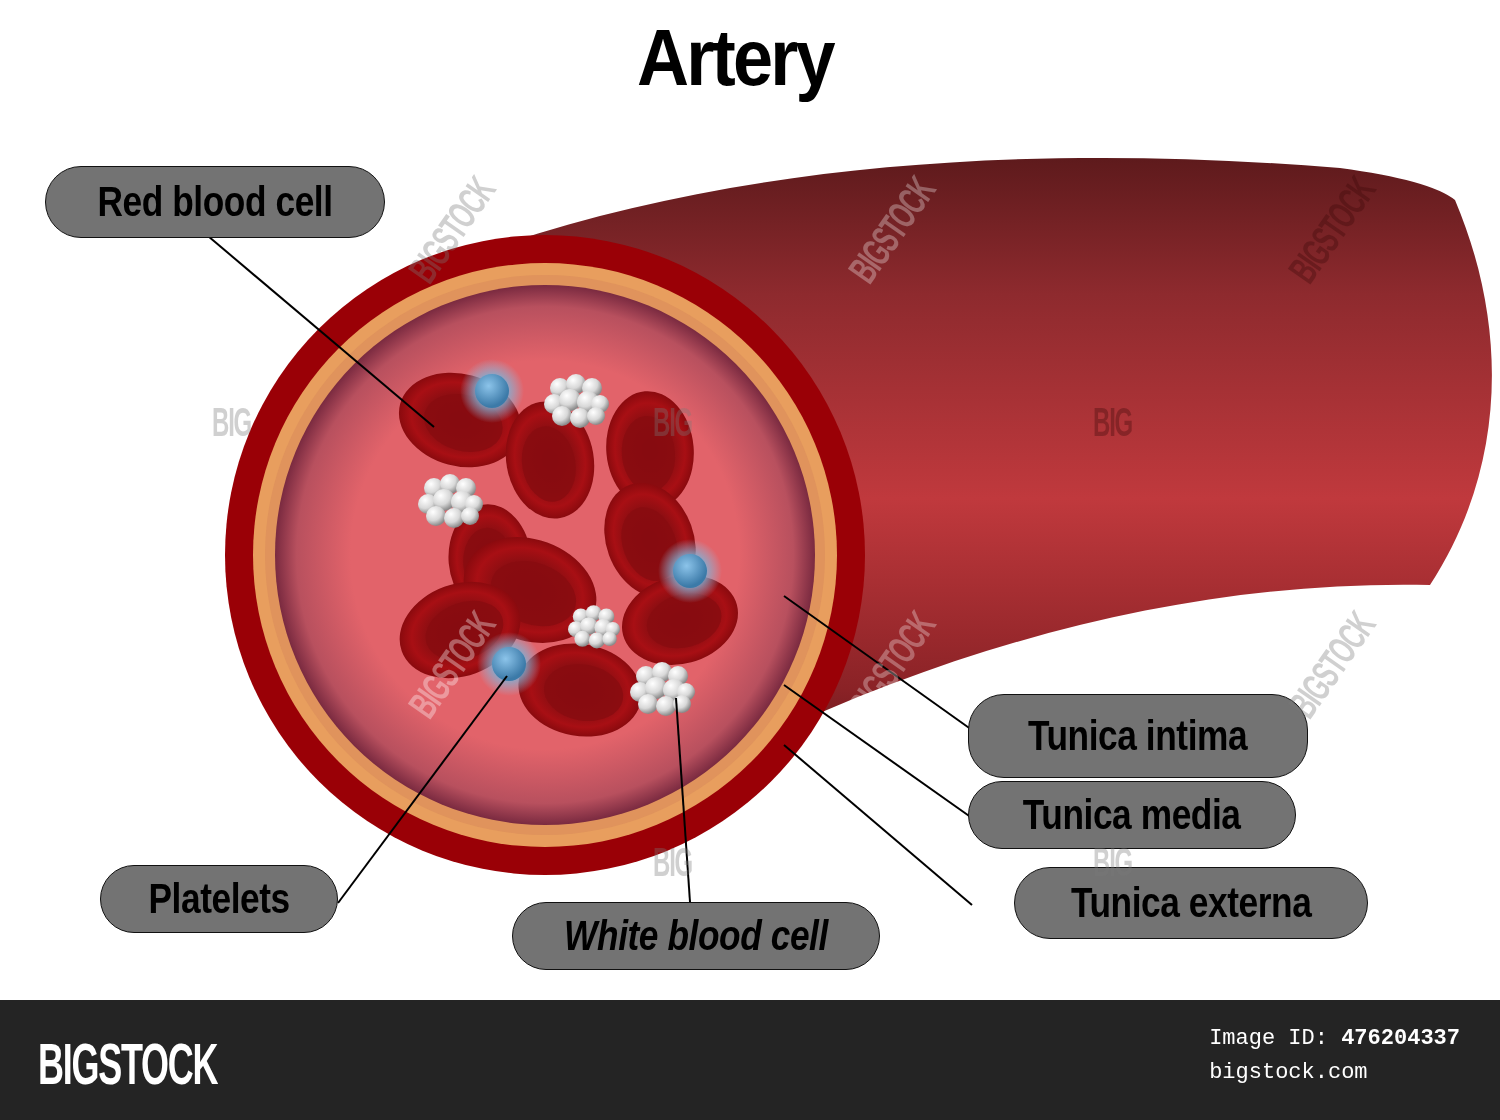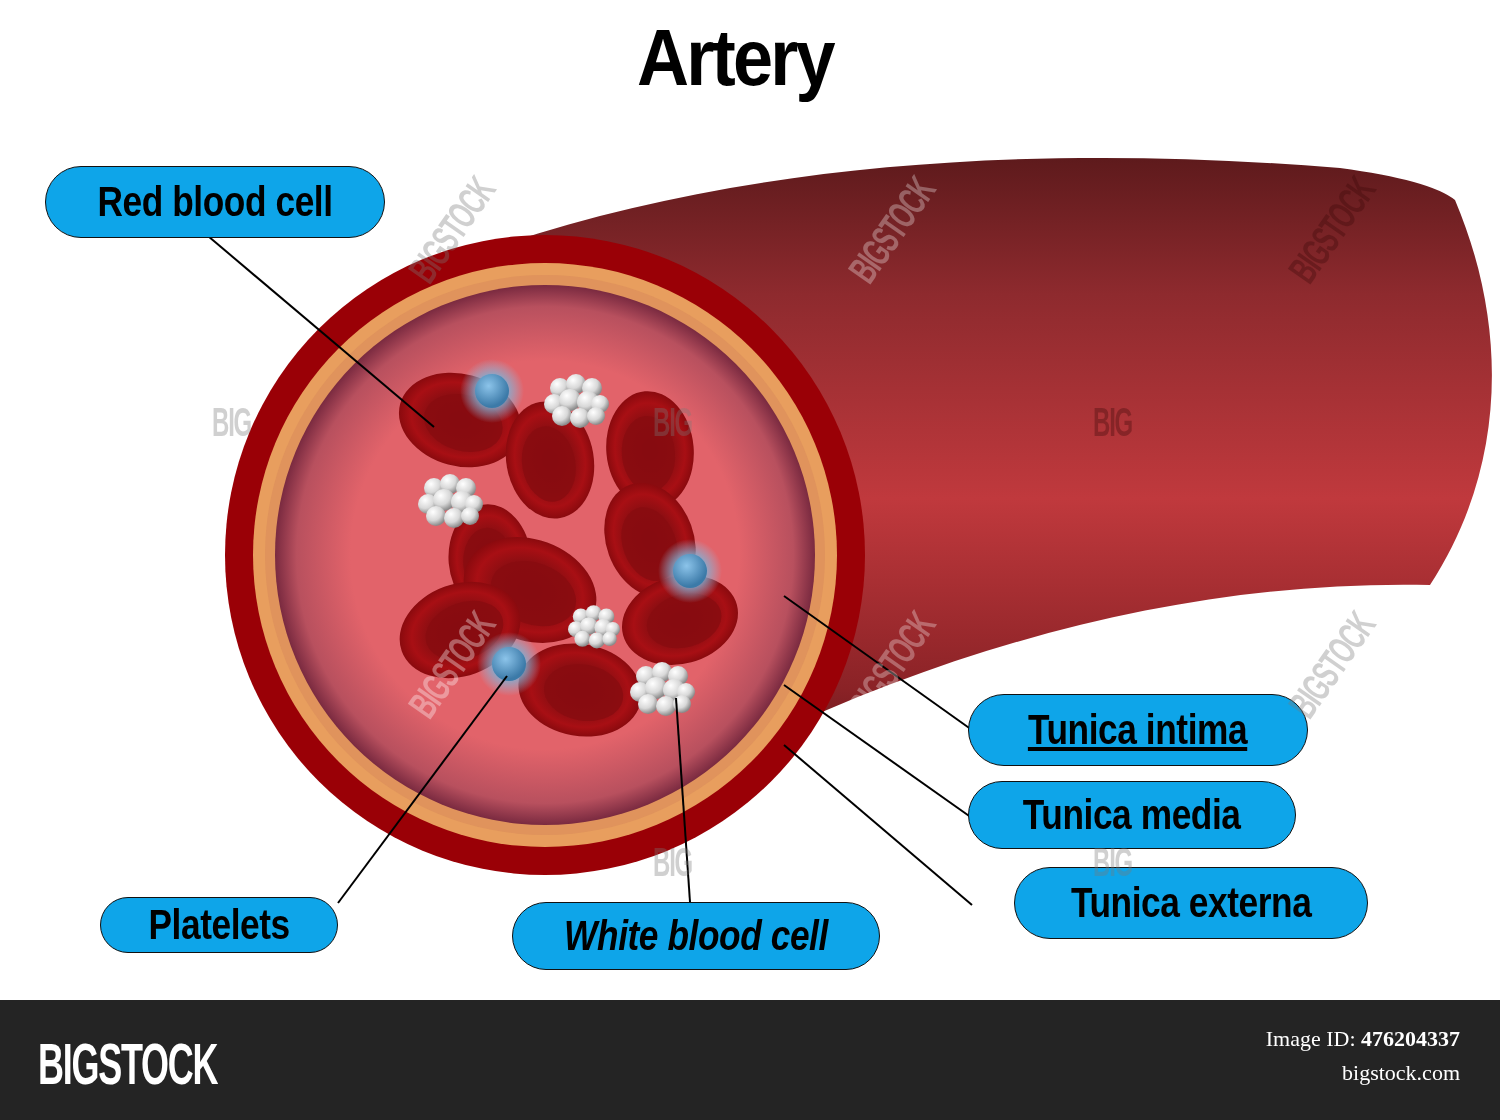--- a/index.html
+++ b/index.html
@@ -9,43 +9,43 @@
       font-family: "Liberation Sans", sans-serif;
     }
     .title {
       position: absolute; left: 0; width: 1470px; top: 12px; text-align: center;
       font-family: "Liberation Sans", sans-serif; font-weight: bold;
       font-size: 80px; letter-spacing: -3px; color: #000; transform: scaleX(0.9);
     }
     svg.diagram { position: absolute; left: 0; top: 0; }
     .label {
       position: absolute; box-sizing: border-box;
-      border: 1.5px solid #111; border-radius: 36px; background: #0ea5e9;
+      border: 1.5px solid #111; border-radius: 36px; background: #737373;
       display: flex; align-items: center; justify-content: center;
       font-family: "Liberation Sans", sans-serif; font-weight: bold;
       color: #000; font-size: 42px; white-space: nowrap;
     }
     .label span { display: inline-block; transform: scaleX(0.84); letter-spacing: -0.5px; }
     .wm {
       position: absolute; font-family: "Liberation Sans", sans-serif; font-weight: bold;
       color: rgba(120,120,120,0.35); font-size: 40px; letter-spacing: -2px;
       transform-origin: left top; pointer-events: none;
     }
     .footer {
       position: absolute; left: 0; top: 1000px; width: 1500px; height: 120px;
       background: #242424;
     }
     .footer .logo {
       position: absolute; left: 38px; top: 30px; color: #fff;
       font-family: "Liberation Sans", sans-serif; font-weight: bold; font-size: 58px;
       transform: scaleX(0.62); transform-origin: left top; letter-spacing: -2px;
     }
     .footer .meta {
-      position: absolute; right: 40px; top: 22px; text-align: right; color: #fff;
-      font-family: Liberation Serif, serif; font-size: 22px; line-height: 34px;
+      position: absolute; right: 40px; top: 22px; color: #fff;
+      font-family: Liberation Mono, monospace; font-size: 22px; line-height: 34px;
     }
     .footer .meta b { font-weight: bold; }
   </style>
 </head>
 <body>
 
 <div class="title">Artery</div>
 
 <svg class="diagram" width="1500" height="1000" viewBox="0 0 1500 1000">
   <defs>
@@ -140,27 +140,27 @@
     <line x1="676" y1="698" x2="690" y2="902"></line>
     <line x1="784" y1="596" x2="972" y2="730"></line>
     <line x1="784" y1="685" x2="972" y2="818"></line>
     <line x1="784" y1="745" x2="972" y2="905"></line>
   </g>
 </svg>
 
 <div class="label" style="left:45px; top:166px; width:340px; height:72px;">
   <span>Red blood cell</span>
 </div>
-<div class="label" style="left:100px; top:865px; width:238px; height:56px;margin-top:32px;">
+<div class="label" style="left:100px; top:865px; width:238px; height:68px;">
   <span>Platelets</span>
 </div>
 <div class="label" style="left:512px; top:902px; width:368px; height:68px;font-style:italic;">
   <span>White blood cell</span>
 </div>
-<div class="label" style="left:968px; top:694px; width:340px; height:72px;text-decoration:underline;">
+<div class="label" style="left:968px; top:694px; width:340px; height:84px;">
   <span>Tunica intima</span>
 </div>
 <div class="label" style="left:968px; top:781px; width:328px; height:68px;">
   <span>Tunica media</span>
 </div>
 <div class="label" style="left:1014px; top:867px; width:354px; height:72px;">
   <span>Tunica externa</span>
 </div>
 
 <div class="wm" style="left:212px; top:400px; transform:scaleX(0.6);">BIG</div>

